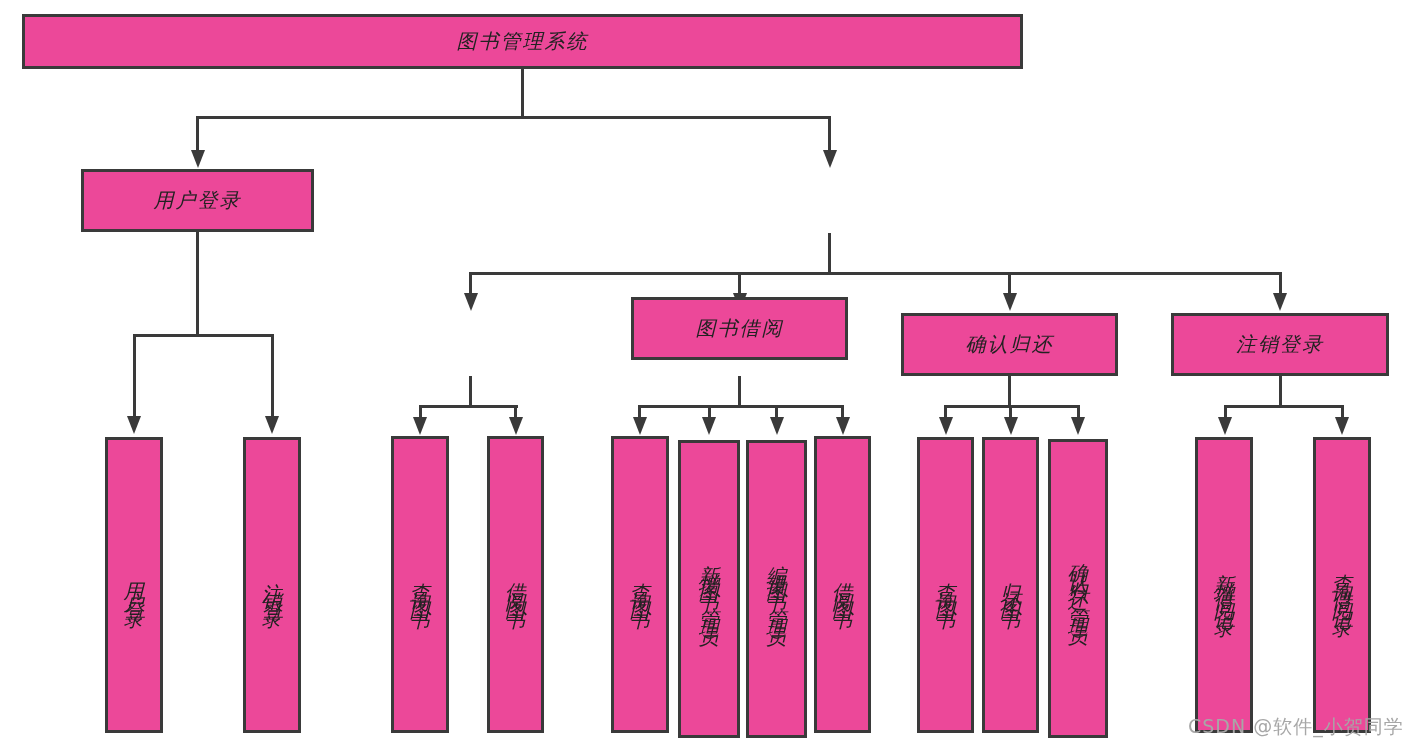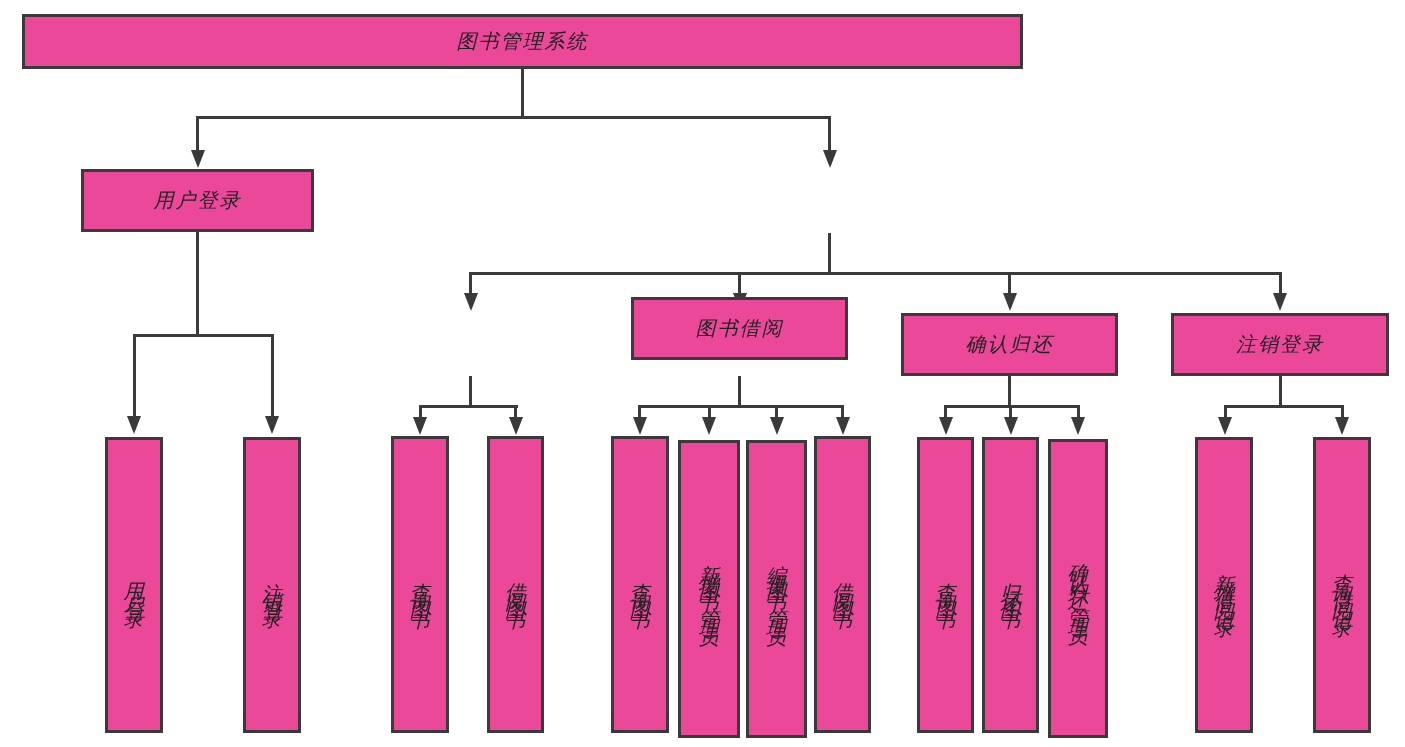--- a/index.html
+++ b/index.html
@@ -179,14 +179,15 @@
     <span class="lbl">确认归还（管理员）</span>
   </div>
 
   <div class="box leaf" style="left:1195px;top:437px;width:58px;height:296px">
     <span class="lbl">新增借阅记录</span>
   </div>
   <div class="box leaf" style="left:1313px;top:437px;width:58px;height:296px">
     <span class="lbl">查询借阅记录</span>
   </div>
 
+  <div class="watermark">CSDN @软件_小贺同学</div>
 
 </div>
 
 </body></html>

